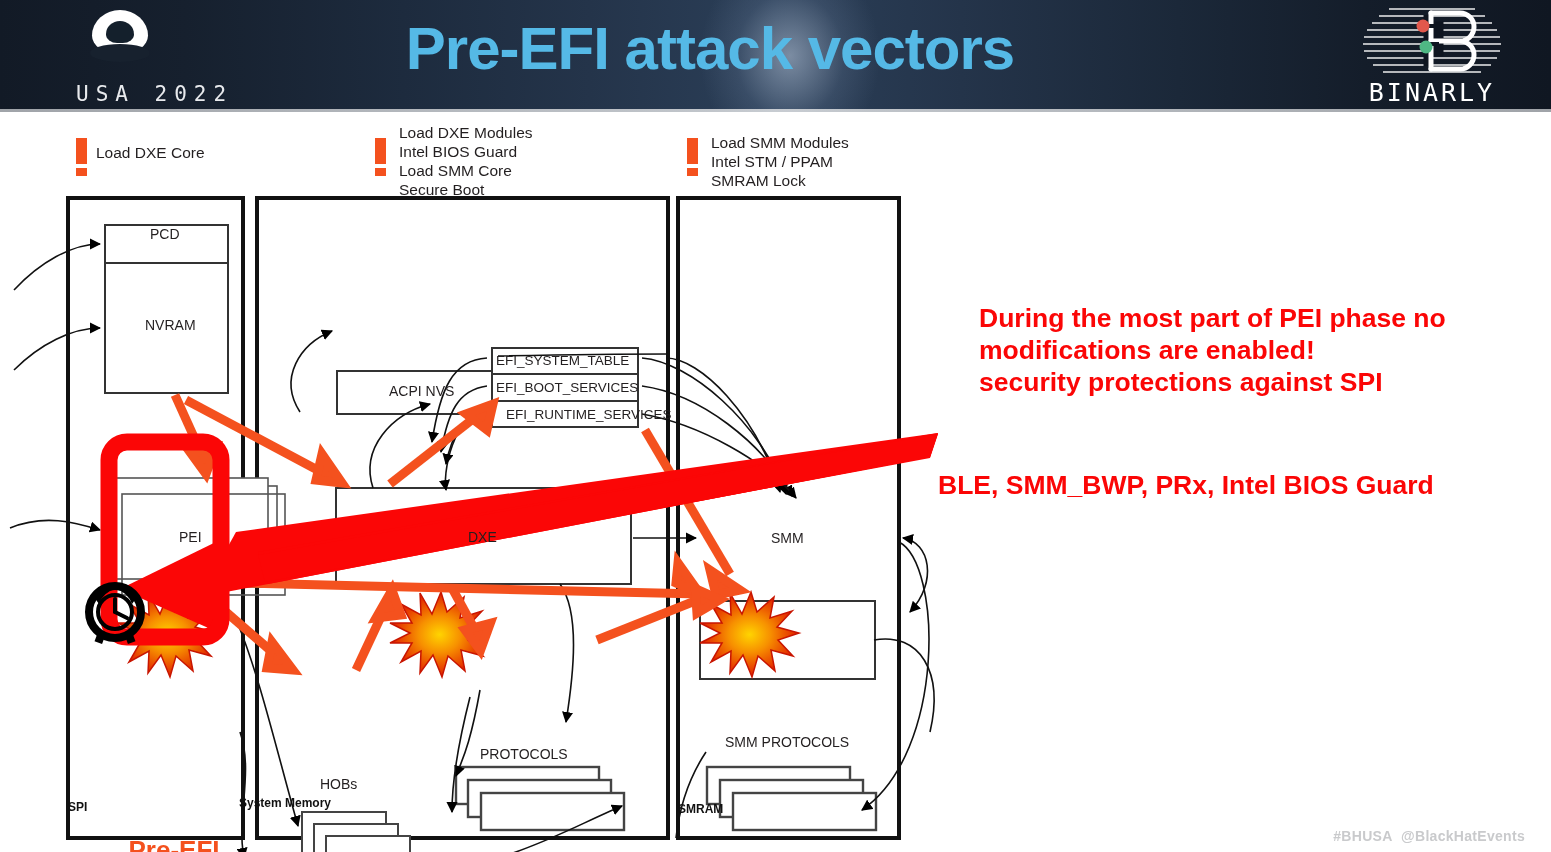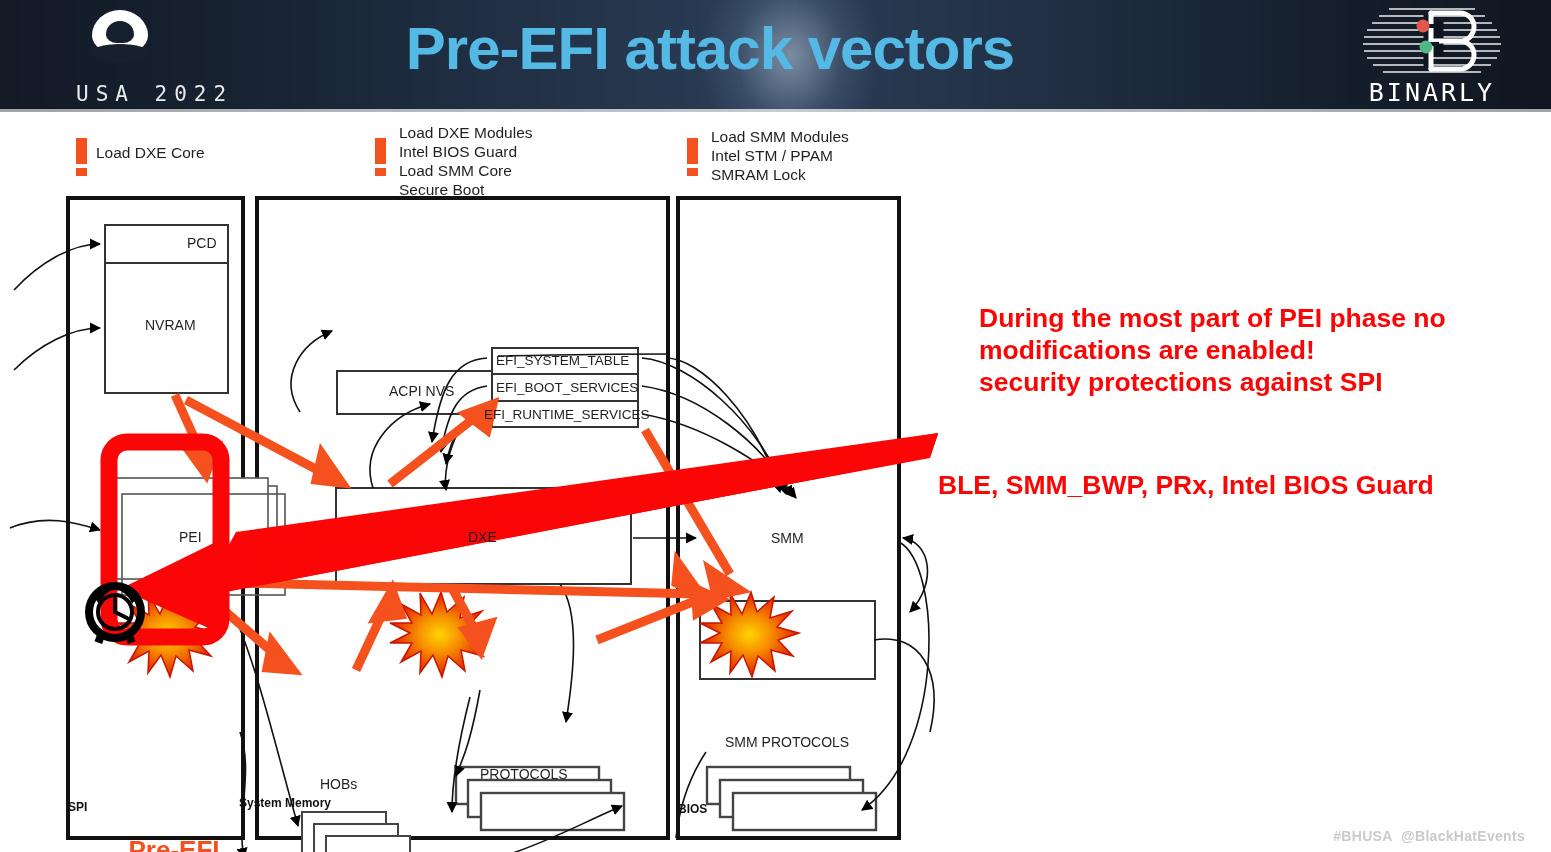--- a/index.html
+++ b/index.html
@@ -140,21 +140,21 @@
     </div>
     <div class="callout" style="left:399px;top:11px;">Load DXE Modules
 Intel BIOS Guard
 Load SMM Core
 Secure Boot</div>
 
     <div class="bang" style="left:687px;top:26px;">
       <div class="stem"></div>
         <div class="dot"></div>
     </div>
-    <div class="callout" style="left:711px;top:15px;">Load SMM Modules
+    <div class="callout" style="left:711px;top:21px;">Load SMM Modules
 Intel STM / PPAM
 SMRAM Lock</div>
 
     <svg id="svg-layer" viewBox="0 0 1551 740">
       <defs>
         <marker id="ah" viewBox="0 0 10 10" refX="9" refY="5" markerWidth="7" markerHeight="7" orient="auto-start-reverse">
           <path d="M0 0 L10 5 L0 10 z" fill="#000"></path>
         </marker>
         <radialGradient id="boom" cx="50%" cy="50%" r="50%">
           <stop offset="0%" stop-color="#ffd400"></stop>
@@ -278,41 +278,41 @@
         <path d="M137 485 a13 13 0 0 0 -22 -8 a22 22 0 0 1 17 15 z" fill="#000"></path>
         <circle cx="115" cy="500" r="26" fill="none" stroke="#000" stroke-width="8"></circle>
         <circle cx="115" cy="500" r="17" fill="none" stroke="#000" stroke-width="4"></circle>
         <line x1="115" y1="500" x2="115" y2="487" stroke="#000" stroke-width="4" stroke-linecap="round"></line>
         <line x1="115" y1="500" x2="127" y2="506" stroke="#000" stroke-width="4" stroke-linecap="round"></line>
         <rect x="96" y="521" width="8" height="10" fill="#000" transform="rotate(20 100 526)"></rect>
         <rect x="126" y="521" width="8" height="10" fill="#000" transform="rotate(-20 130 526)"></rect>
       </g>
     </svg>
 
-    <div class="boxlabel" style="left:150px;top:123px;margin-left:37px;">PCD</div>
+    <div class="boxlabel" style="left:150px;top:114px;">PCD</div>
     <div class="boxlabel" style="left:145px;top:205px;">NVRAM</div>
     <div class="boxlabel" style="left:179px;top:417px;">PEI</div>
 
     <div class="boxlabel" style="left:389px;top:271px;">ACPI NVS</div>
     <div class="efilabel" style="left:496px;top:241px;">EFI_SYSTEM_TABLE</div>
     <div class="efilabel" style="left:496px;top:268px;">EFI_BOOT_SERVICES</div>
-    <div class="efilabel" style="left:476px;top:295px;padding-left:8px;">EFI_RUNTIME_SERVICES</div>
+    <div class="efilabel" style="left:498px;top:295px;padding-left:8px;">EFI_RUNTIME_SERVICES</div>
     <div class="boxlabel" style="left:468px;top:417px;">DXE</div>
 
     <div class="boxlabel" style="left:320px;top:664px;">HOBs</div>
-    <div class="boxlabel" style="left:480px;top:654px;text-align:right;">PROTOCOLS</div>
+    <div class="boxlabel" style="left:480px;top:634px;text-align:right;">PROTOCOLS</div>
 
     <div class="boxlabel" style="left:771px;top:418px;">SMM</div>
     <div class="boxlabel" style="left:725px;top:622px;">SMM PROTOCOLS</div>
 
     <div id="preefi-label">Pre-EFI</div>
 
     <div class="colname" style="left:68px;top:688px;width:175px;">SPI</div>
     <div class="colname" style="left:239px;top:684px;width:411px;">System Memory</div>
-    <div class="colname" style="left:678px;top:690px;width:221px;">BIOS</div>
+    <div class="colname" style="left:678px;top:690px;width:221px;">SMRAM</div>
 
     <div class="redtext" style="left:938px;top:190px;width:580px;margin-left:41px;">
       <div>During the most part of PEI phase no</div>
       <div>modifications are enabled!</div>
       <div>security protections against SPI</div>
     </div>
     <div class="redtext" style="left:938px;top:357px;width:590px;">
       <div>BLE, SMM_BWP, PRx, Intel BIOS Guard</div>
     </div>
 

